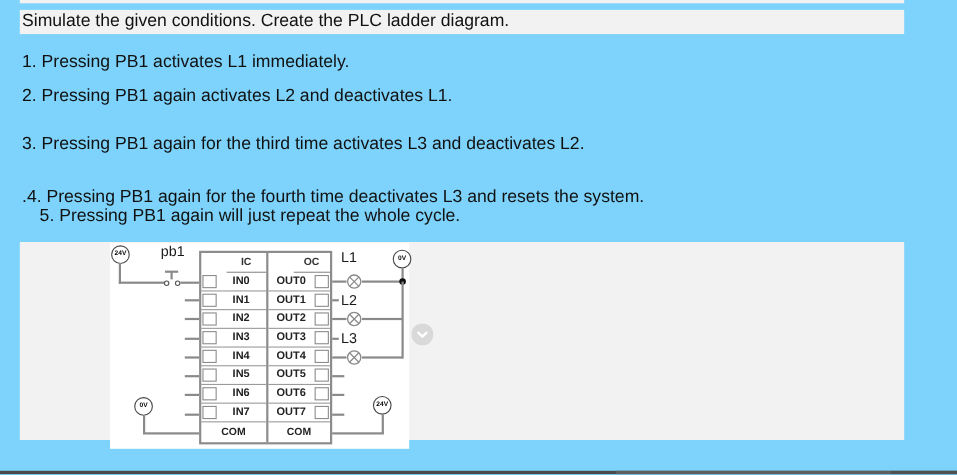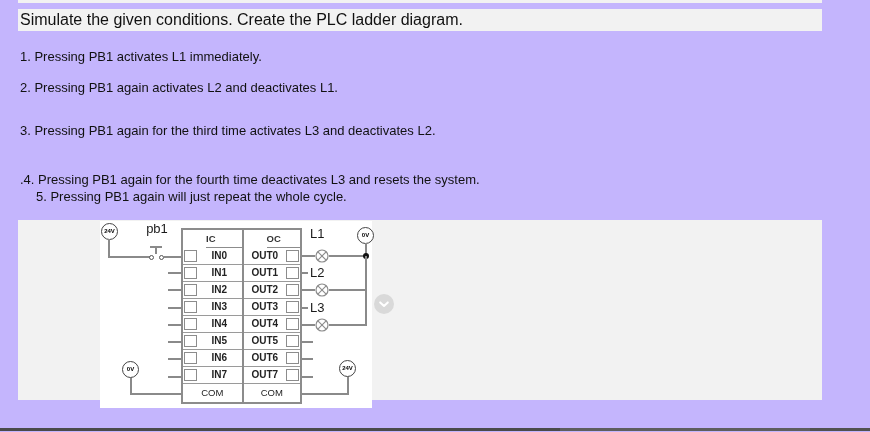--- a/index.html
+++ b/index.html
@@ -1,50 +1,50 @@
 <!DOCTYPE html>
 <html><head>
 <meta charset="utf-8">
 <style>
   * { margin:0; padding:0; box-sizing:border-box; }
   html,body { background:#ffffff; }
   .page {
     position:relative; width:870px; height:432px; overflow:hidden;
-    background:#c4b5fd; font-family:"Liberation Sans", sans-serif; color:#111;
+    background:#7dd3fc; font-family:"Liberation Sans", sans-serif; color:#111;
   }
   .abs { position:absolute; }
   .top-strip { left:18px; top:0; width:804px; height:3px; background:#f2f2f2; }
   .title-bar { left:18px; top:9px; width:804px; height:22px; background:#f2f2f2; }
   .title-text { position:absolute; left:2px; top:0; font-size:16px; line-height:22px; color:#111; white-space:nowrap; }
-  .instr { left:20px; width:780px; font-size:13px; line-height:19px; color:#111; white-space:nowrap; }
+  .instr { left:20px; width:780px; font-size:16px; line-height:19px; color:#111; white-space:nowrap; }
   .i0 { top:47px; } .i1 { top:78px; } .i2 { top:121px; } .i3 { top:170px; } .i4 { top:187px;margin-left:16px; }
 
   .diagram-band { left:18px; top:220px; width:804px; height:180px; background:#f2f2f2; }
   .diagram { left:100px; top:221px; width:272px; height:187px; background:#ffffff; }
 
   
   .wh { position:absolute; height:2px; background:#8a8a8a; }
   .wv { position:absolute; width:2px;  background:#8a8a8a; }
 
   
   .plc { position:absolute; left:81px; top:7px; width:121px; height:176px;
          border:2px solid #8c8c8c; background:#fff; display:flex; }
   .plc-col { flex:1 1 50%; display:flex; flex-direction:column; }
   .plc-col.oc { border-left:2px solid #8c8c8c; }
   .plc-head { height:18px; border-bottom:1px solid #8c8c8c; font-size:9.5px; font-weight:bold;
-              color:#333; line-height:17px;margin-left:23px; }
+              color:#333; text-align:center; line-height:17px;margin-left:23px; }
   .plc-row { height:17px; border-bottom:1px solid #9a9a9a; position:relative;
              font-size:10px; font-weight:bold; color:#222; }
   .plc-row .rlabel { position:absolute; left:0; right:0; top:0; text-align:center; line-height:16px; }
   .in-row .rlabel  { padding-left:14px; }
   .out-row .rlabel { padding-right:14px; }
   .tbox { position:absolute; top:2px; width:13px; height:12px; border:1px solid #8c8c8c; background:#fff; }
   .in-row .tbox  { left:1px; }
   .out-row .tbox { right:1px; }
-  .plc-com { flex:1; font-size:9.5px; font-weight:normal; color:#222; text-align:center; line-height:17px; }
+  .plc-com { flex:1; font-size:9.5px; font-weight:bold; color:#222; text-align:center; line-height:17px; }
 
   
   .term { position:absolute; width:17px; height:17px; border:1px solid #444; border-radius:50%;
           background:#fff; font-size:6px; font-weight:bold; color:#000; text-align:center;
           line-height:15px; letter-spacing:0; }
 
   
   .contact { position:absolute; width:5px; height:5px; border:1px solid #555; border-radius:50%; background:#fff; }
 
   .lamp { position:absolute; width:14px; height:14px; }

